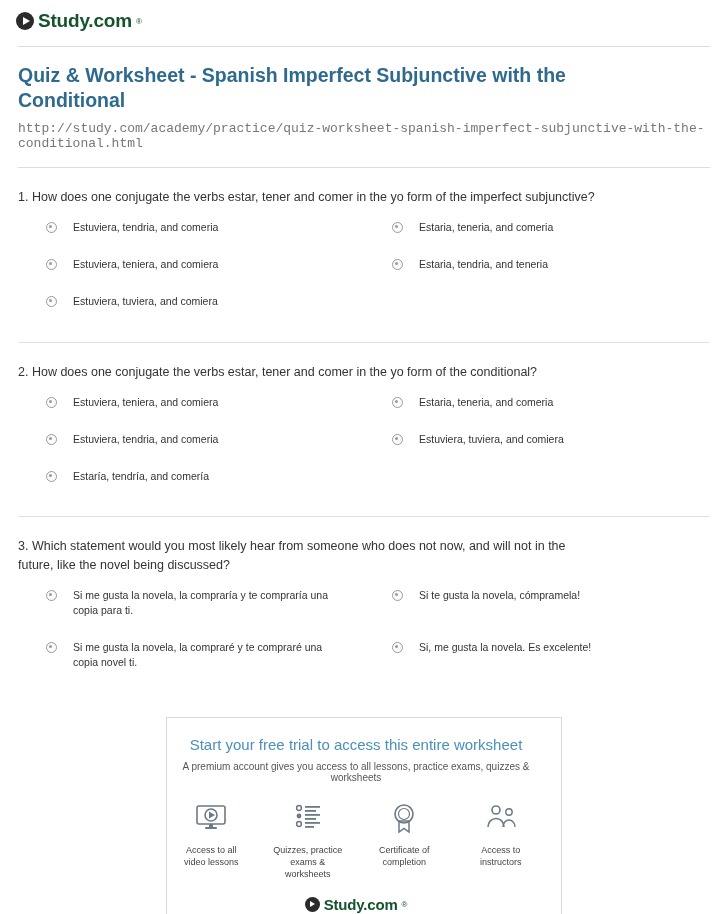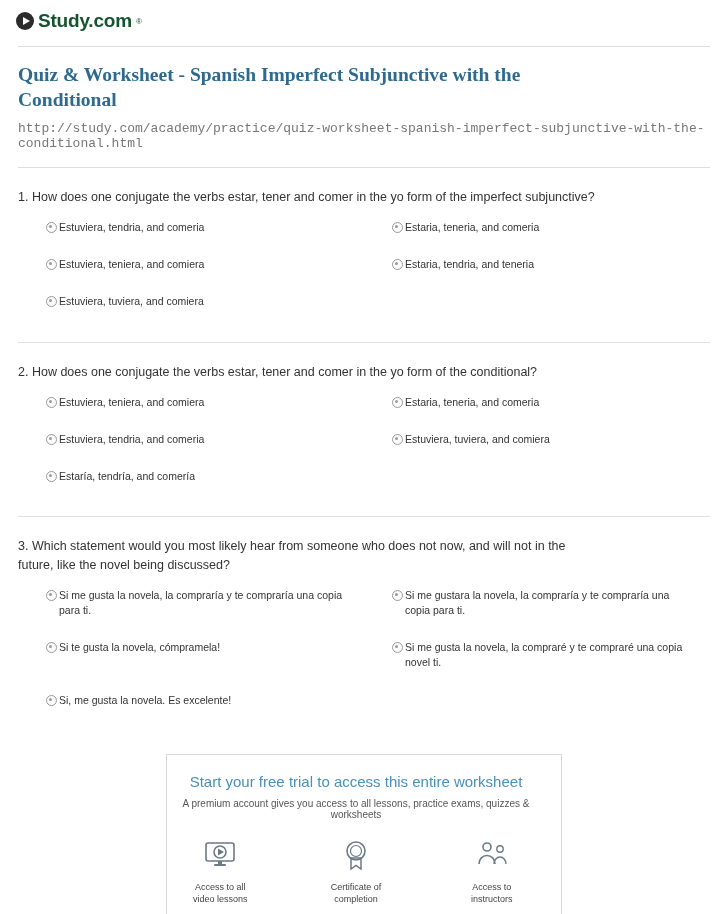--- a/index.html
+++ b/index.html
@@ -65,21 +65,20 @@
   .title-block {
     padding: 16px 10px 6px 10px;
   }
   .doc-title {
     color: #2e6a8e;
     font-size: 19.5px;
     font-weight: bold;
     line-height: 1.28;
     margin: 0 0 8px 0;
     max-width: 560px;
-    font-family: Liberation Serif, serif;
   }
   .doc-url {
     color: #777777;
     font-size: 13px;
     margin: 0;
     word-break: break-all;
     font-family: Liberation Mono, monospace;
   }
   .rule {
     border: 0;
@@ -102,21 +101,21 @@
   .answers {
     display: flex;
     flex-wrap: wrap;
     margin: 0 0 6px 0;
   }
   .answer {
     width: 50%;
     box-sizing: border-box;
     display: flex;
     align-items: flex-start;
-    gap: 2px;
+    gap: 16px;
     padding: 0 16px 22px 28px;
     font-size: 10.5px;
     line-height: 1.45;
     color: #333333;
   }
   .radio {
     flex: 0 0 auto;
     width: 9px;
     height: 9px;
     border: 1px solid #9b9b9b;
@@ -164,22 +163,22 @@
     font-weight: normal;
   }
   .promo-sub {
     color: #555555;
     font-size: 10px;
     margin: 0 0 16px 0;
     text-align: center;
   }
   .promo-features {
     display: flex;
-    justify-content: space-between;
     padding: 0 8px 12px 8px;
+    gap: 24px;
   }
   .feature {
     width: 25%;
     text-align: center;
     font-size: 9px;
     color: #444444;
     line-height: 1.35;
   }
   .feature .ico {
     height: 38px;
@@ -280,24 +279,20 @@
   </div>
 
   <hr class="q-sep">
 
   <div class="question-block">
     <p class="q-text">3. Which statement would you most likely hear from someone who does not now, and will not in the future, like the novel being discussed?</p>
     <div class="answers">
       <label class="answer">
         <span class="radio"></span>
         <span class="answer-text">Si me gusta la novela, la compraría y te compraría una copia para ti.</span>
-      </label>
-      <label class="answer">
-        <span class="radio"></span>
-        <span class="answer-text">Si me gustara la novela, la compraría y te compraría una copia para ti.</span>
       </label>
       <label class="answer">
         <span class="radio"></span>
         <span class="answer-text">Si te gusta la novela, cómpramela!</span>
       </label>
       <label class="answer">
         <span class="radio"></span>
         <span class="answer-text">Si me gusta la novela, la compraré y te compraré una copia novel ti.</span>
       </label>
       <label class="answer">
@@ -320,20 +315,37 @@
               <circle cx="17" cy="14" r="6" fill="none" stroke="#6b7a86" stroke-width="1.6"></circle>
               <polygon points="15,10.5 21,14 15,17.5" fill="#6b7a86"></polygon>
               <rect x="11" y="26" width="12" height="2" rx="1" fill="#6b7a86"></rect>
               <rect x="15" y="23" width="4" height="3" fill="#6b7a86"></rect>
             </svg>
           </div>
           <div style="white-space:pre-line">Access to all
 video lessons</div>
         </div>
 
+        <div class="feature">
+          <div class="ico">
+            <svg width="34" height="34" viewBox="0 0 34 34" aria-hidden="true">
+              <circle cx="8" cy="7" r="2.4" fill="none" stroke="#6b7a86" stroke-width="1.5"></circle>
+              <circle cx="8" cy="15" r="2.4" fill="#6b7a86"></circle>
+              <circle cx="8" cy="23" r="2.4" fill="none" stroke="#6b7a86" stroke-width="1.5"></circle>
+              <rect x="14" y="5" width="15" height="1.8" fill="#6b7a86"></rect>
+              <rect x="14" y="9" width="11" height="1.8" fill="#6b7a86"></rect>
+              <rect x="14" y="13" width="15" height="1.8" fill="#6b7a86"></rect>
+              <rect x="14" y="17" width="11" height="1.8" fill="#6b7a86"></rect>
+              <rect x="14" y="21" width="15" height="1.8" fill="#6b7a86"></rect>
+              <rect x="14" y="25" width="9" height="1.8" fill="#6b7a86"></rect>
+            </svg>
+          </div>
+          <div style="white-space:pre-line">Quizzes, practice
+exams &amp; worksheets</div>
+        </div>
 
         <div class="feature">
           <div class="ico">
             <svg width="34" height="34" viewBox="0 0 34 34" aria-hidden="true">
               <circle cx="17" cy="13" r="9" fill="none" stroke="#6b7a86" stroke-width="1.6"></circle>
               <circle cx="17" cy="13" r="5.5" fill="none" stroke="#6b7a86" stroke-width="1.2"></circle>
               <polygon points="12,20 12,31 17,27.5 22,31 22,20" fill="none" stroke="#6b7a86" stroke-width="1.5"></polygon>
             </svg>
           </div>
           <div style="white-space:pre-line">Certificate of

